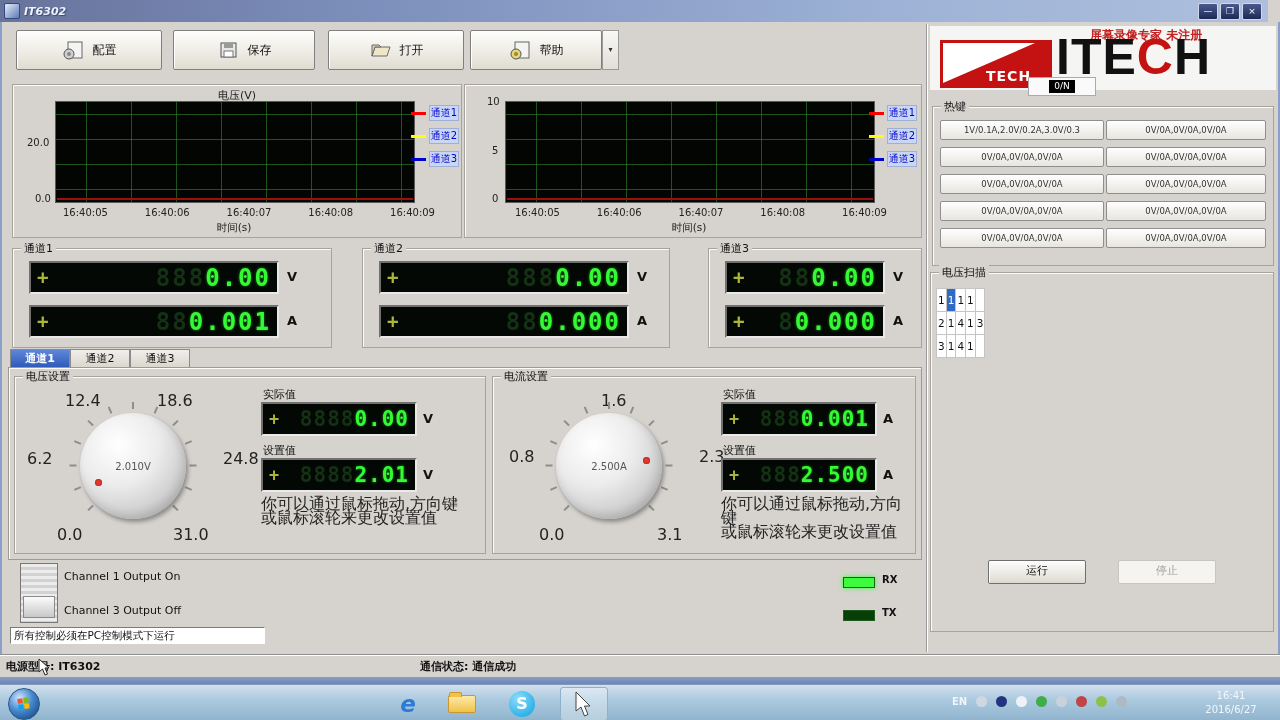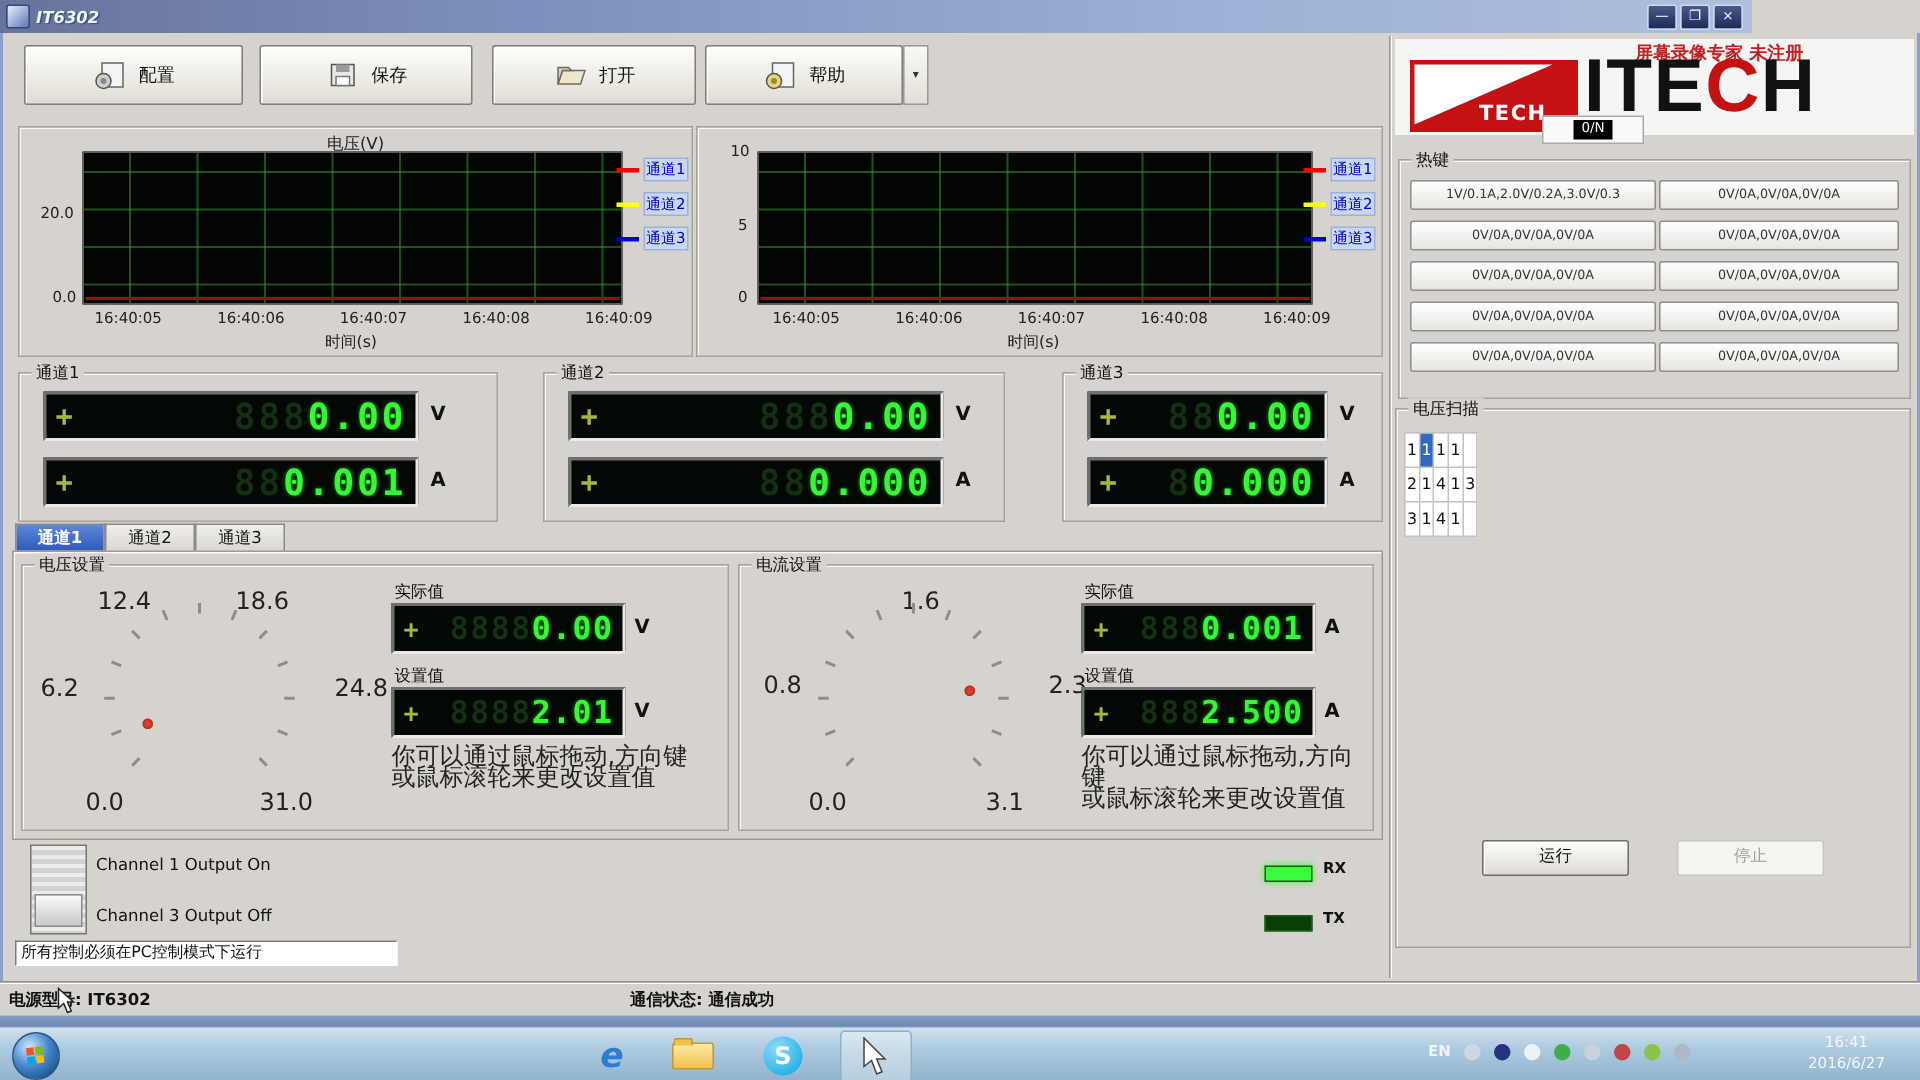--- a/index.html
+++ b/index.html
@@ -1,19 +1,19 @@
 <!DOCTYPE html>
 <html><head>
 <meta charset="utf-8">
 <style>
   html,body{margin:0;padding:0}
   body{width:1280px;height:720px;position:relative;overflow:hidden;
        background:#d6d3ce;font-family:"DejaVu Sans","Liberation Sans",sans-serif;color:#111}
   
-  .titlebar{position:absolute;left:0;top:0;width:1168px;height:22px;
+  .titlebar{position:absolute;left:0;top:0;width:1268px;height:22px;
     background:linear-gradient(90deg,#68739b 0%,#7d90bd 30%,#9db2d6 70%,#aebfdd 100%);
     display:flex;align-items:center;padding-left:4px;box-sizing:border-box}
   .app-icon{width:14px;height:14px;margin-right:4px;background:linear-gradient(135deg,#e8eef8,#5a79b8);
     border:1px solid #2f4a7c;border-radius:2px}
   .title-text{font-size:11px;font-weight:bold;font-style:italic;color:#eef3fb;text-shadow:1px 1px 1px #344a75}
   .winbtns{position:absolute;right:6px;top:3px;display:flex;gap:2px}
   .winbtn{width:18px;height:15px;background:linear-gradient(#4a5a8c,#1c2a55);border:1px solid #cfd9ec;
     color:#fff;font-size:9px;line-height:14px;text-align:center;border-radius:2px}
   .winbody{position:absolute;left:0;top:22px;width:1280px;height:654px;background:#d6d3ce;
     border-left:2px solid #8aa0c8;border-right:2px solid #8aa0c8;box-sizing:border-box}
@@ -334,20 +334,23 @@
         <i class="tk"></i>
         <i class="tk"></i>
         <i class="tk"></i>
         <i class="tk"></i>
         <i class="tk"></i>
         <i class="tk"></i>
         <i class="tk"></i>
         <i class="tk"></i>
         <i class="tk"></i>
       </span>
+    <div class="knob">
+      <span class="knob-center">2.010V</span>
+    </div>
     <span class="kdot" style="left:70px;top:88px"></span>
   </div>
   <span class="flbl" style="left:248px;top:10px">实际值</span>
   <div class="seg setseg" style="left:246px;top:25px">
     <span class="plus">+</span>
     <span class="ghost">8888</span>
     <span class="lit">0.00</span>
   </div>
   <span class="unit" style="left:408px;top:34px">V</span>
   <span class="flbl" style="left:248px;top:66px">设置值</span>
@@ -379,20 +382,23 @@
         <i class="tk"></i>
         <i class="tk"></i>
         <i class="tk"></i>
         <i class="tk"></i>
         <i class="tk"></i>
         <i class="tk"></i>
         <i class="tk"></i>
         <i class="tk"></i>
         <i class="tk"></i>
       </span>
+    <div class="knob">
+      <span class="knob-center">2.500A</span>
+    </div>
     <span class="kdot" style="left:142px;top:66px"></span>
   </div>
   <span class="flbl" style="left:230px;top:10px">实际值</span>
   <div class="seg setseg" style="left:228px;top:25px">
     <span class="plus">+</span>
     <span class="ghost">888</span>
     <span class="lit">0.001</span>
   </div>
   <span class="unit" style="left:390px;top:34px">A</span>
   <span class="flbl" style="left:230px;top:66px">设置值</span>

